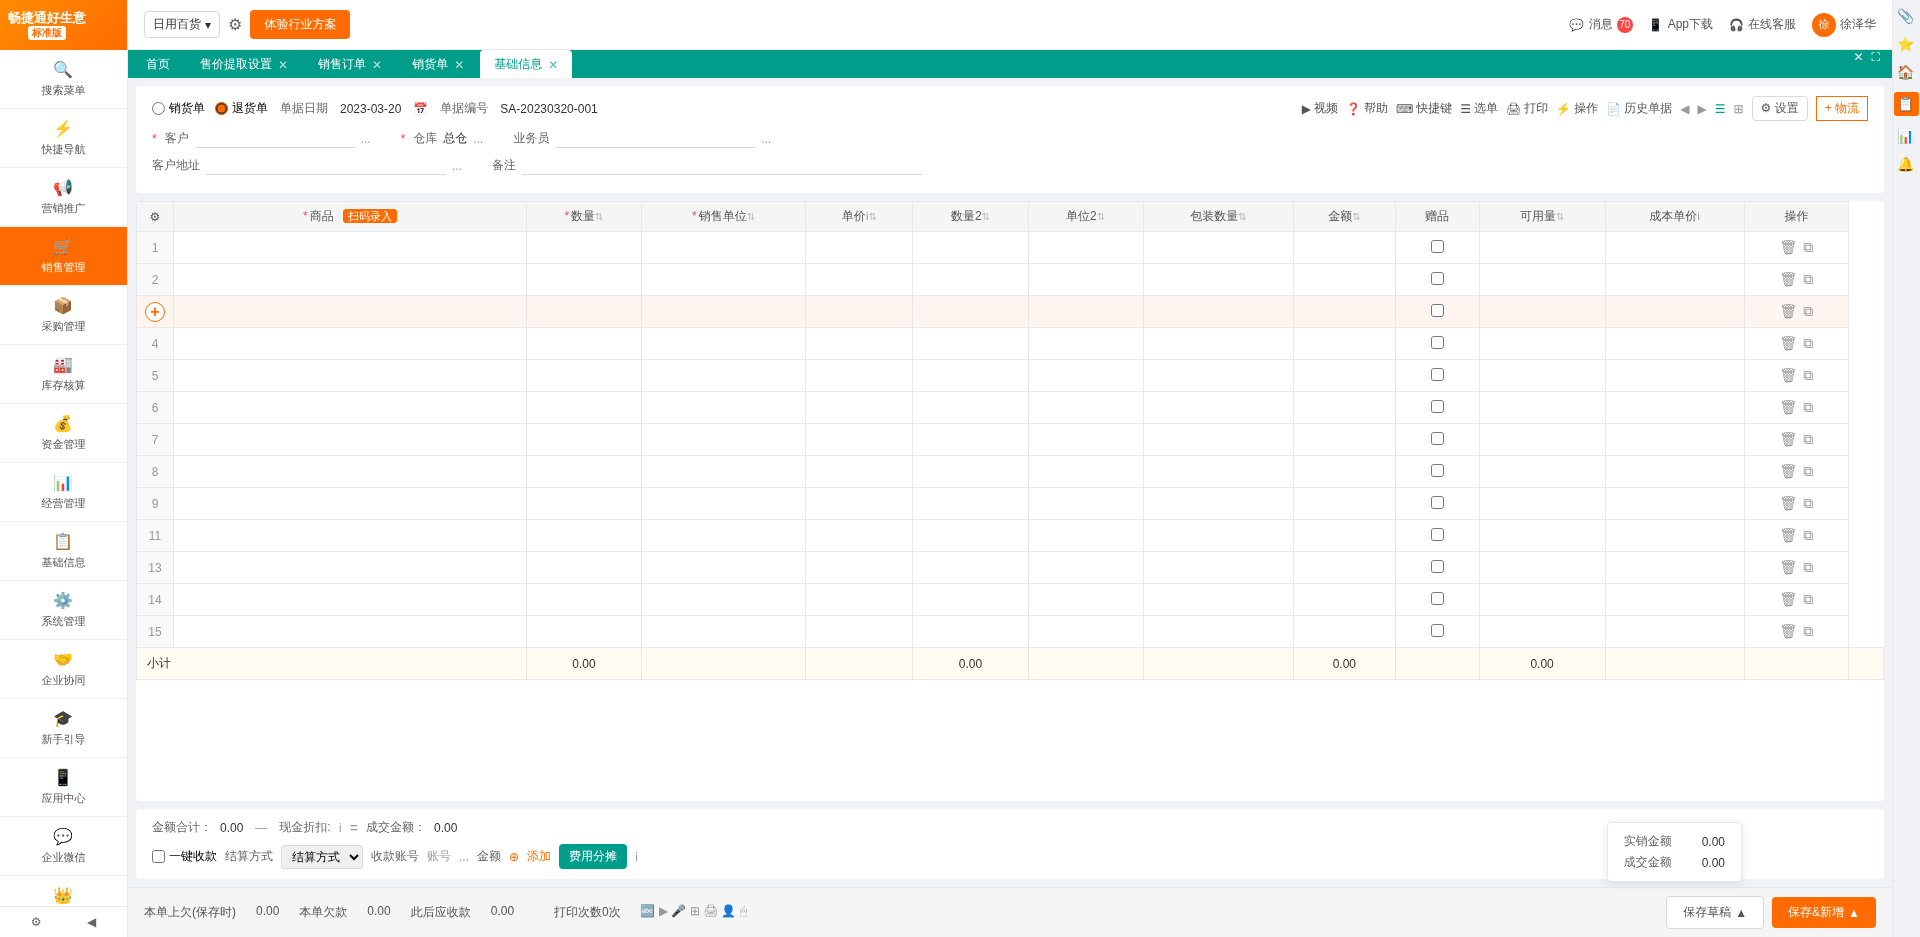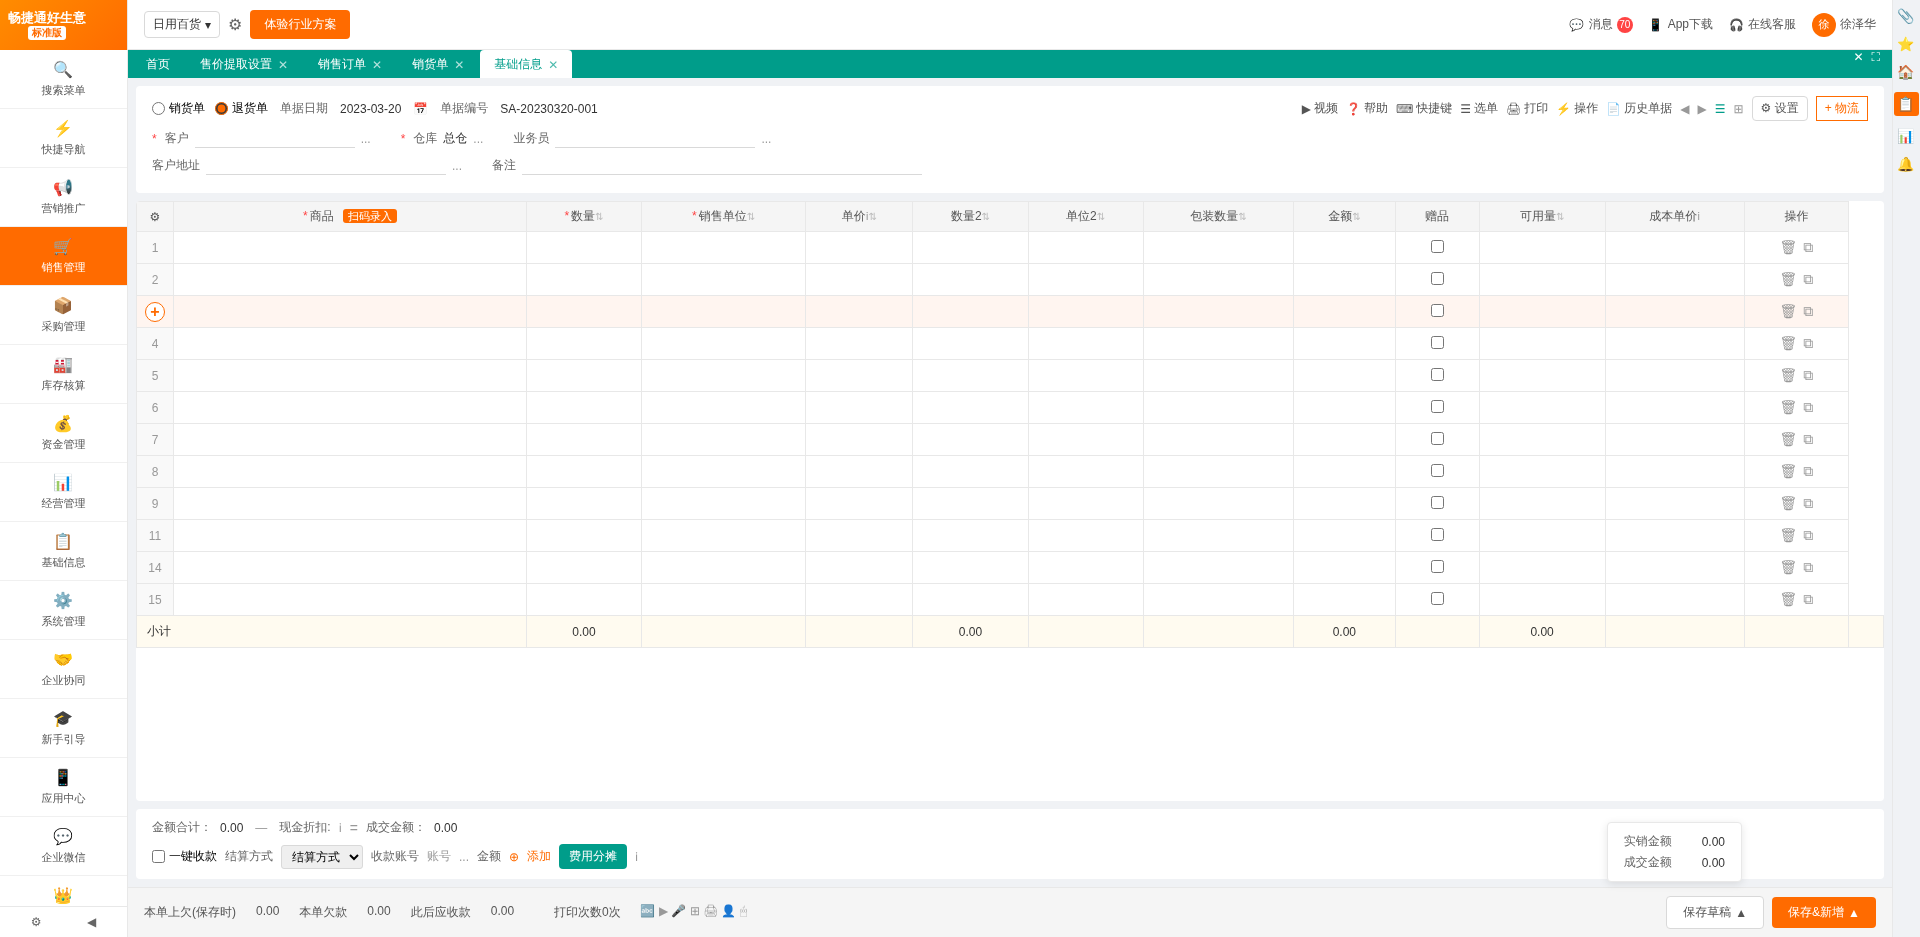--- a/index.html
+++ b/index.html
@@ -562,20 +562,40 @@
                   <td></td>
                   <td></td>
                   <td>
                     <div class="action-icons">
                       <span class="action-icon">🗑</span>
                       <span class="action-icon">⧉</span>
                     </div>
                   </td>
                 </tr>
                 <tr>
+                  <td class="row-num">13</td>
+                  <td></td>
+                  <td></td>
+                  <td></td>
+                  <td></td>
+                  <td></td>
+                  <td></td>
+                  <td></td>
+                  <td></td>
+                  <td><input type="checkbox" style=""></td>
+                  <td></td>
+                  <td></td>
+                  <td>
+                    <div class="action-icons">
+                      <span class="action-icon">🗑</span>
+                      <span class="action-icon">⧉</span>
+                    </div>
+                  </td>
+                </tr>
+                <tr>
                   <td class="row-num">14</td>
                   <td></td>
                   <td></td>
                   <td></td>
                   <td></td>
                   <td></td>
                   <td></td>
                   <td></td>
                   <td></td>
                   <td><input type="checkbox" style=""></td>

